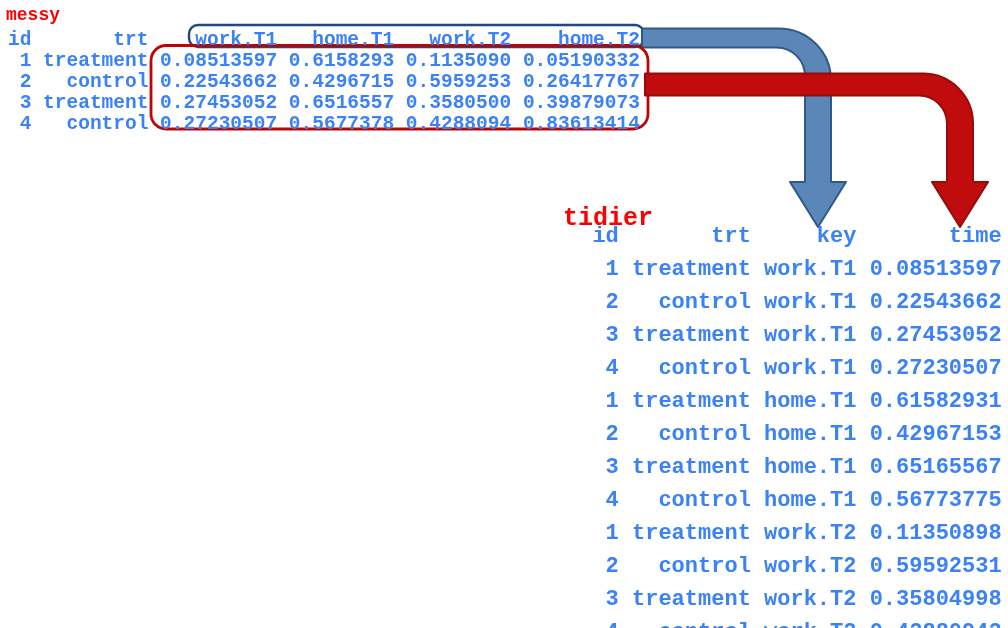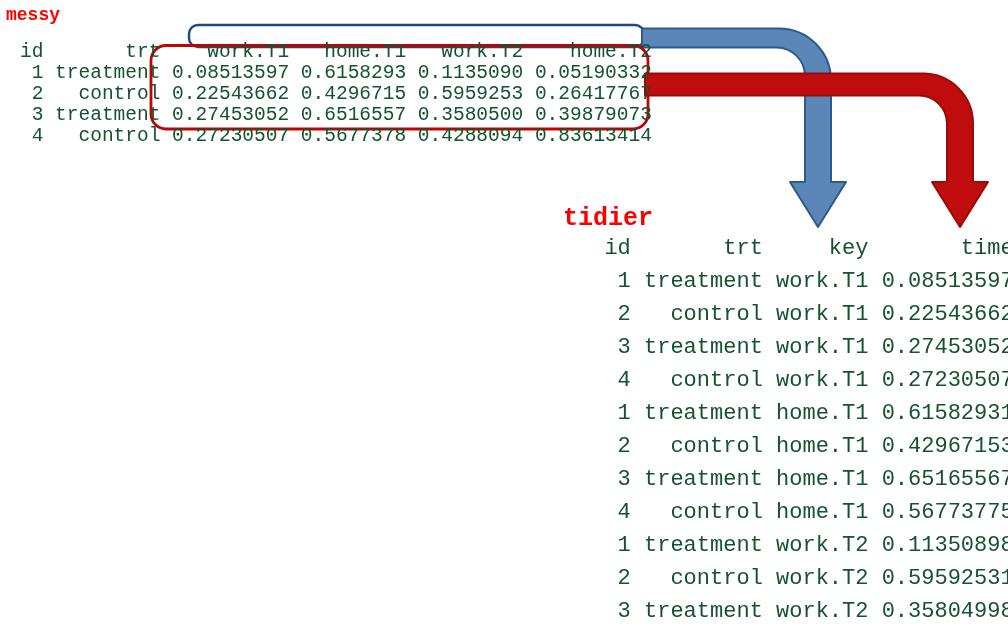--- a/index.html
+++ b/index.html
@@ -1,20 +1,20 @@
 <!DOCTYPE html>
 <html><head>
 <meta charset="utf-8">
 <style>
   html,body{margin:0;padding:0;background:#fff;}
   .canvas{position:relative;width:1008px;height:628px;background:#ffffff;overflow:hidden;
           font-family:"Liberation Mono","DejaVu Sans Mono",monospace;text-align:right;}
   .annotation-layer{position:absolute;left:0;top:0;width:1008px;height:628px;pointer-events:none;}
-  .tbl{position:absolute;margin:16px;font-family:"Liberation Mono","DejaVu Sans Mono",monospace;
-       font-weight:400;color:#14532d;white-space:pre;letter-spacing:0;}
+  .tbl{position:absolute;margin:4px;font-family:"Liberation Mono","DejaVu Sans Mono",monospace;
+       font-weight:700;color:#3b82f6;white-space:pre;letter-spacing:0;}
   .messy-tbl{left:4px;top:26px;font-size:19.5px;line-height:21px;}
   .tidier-tbl{left:562px;top:216px;font-size:22px;line-height:33px;}
   .lbl{position:absolute;font-weight:700;color:var(--label-color,#fb0000);white-space:pre;}
   .messy-lbl{left:6px;top:5px;font-size:18px;}
   .tidier-lbl{left:563px;top:204px;font-size:25px;}
 </style>
 </head>
 <body style="--label-color: #fb0000;">
 
 <div class="canvas">

